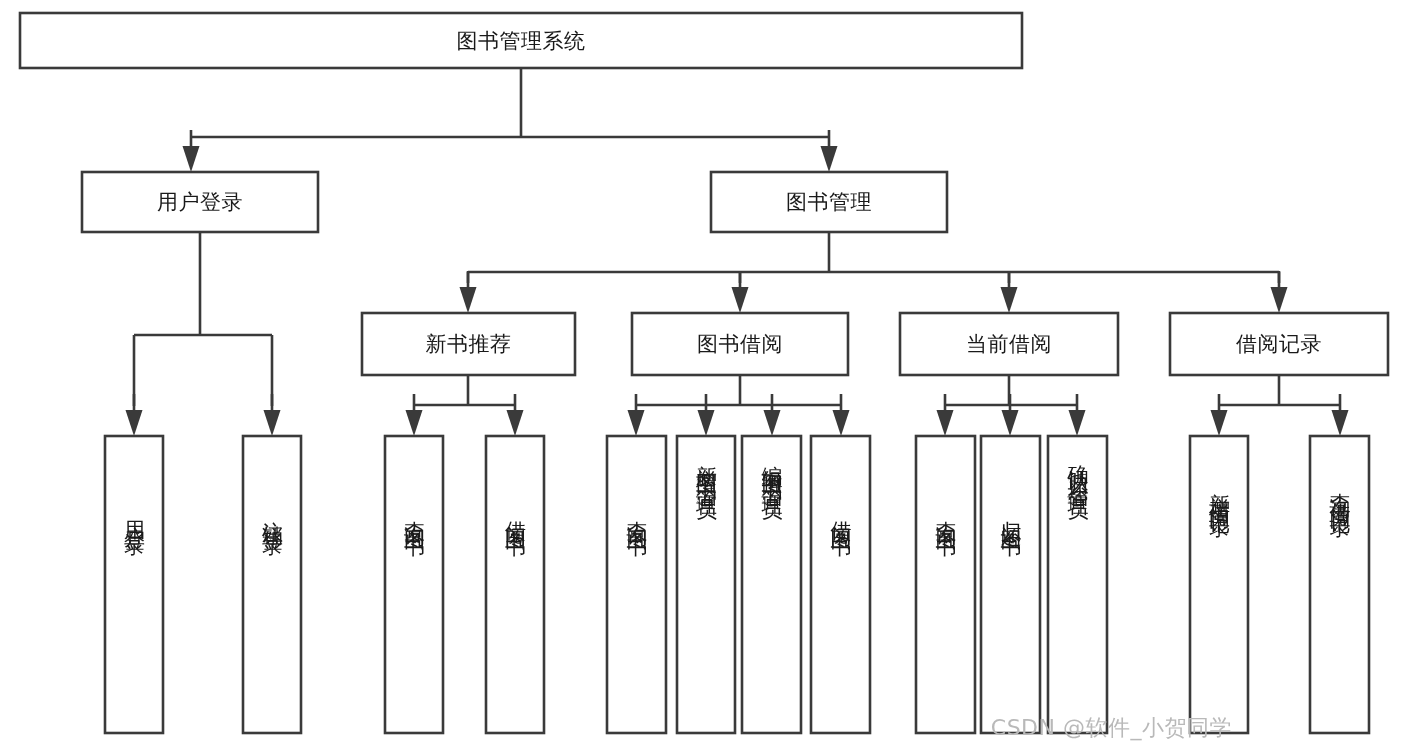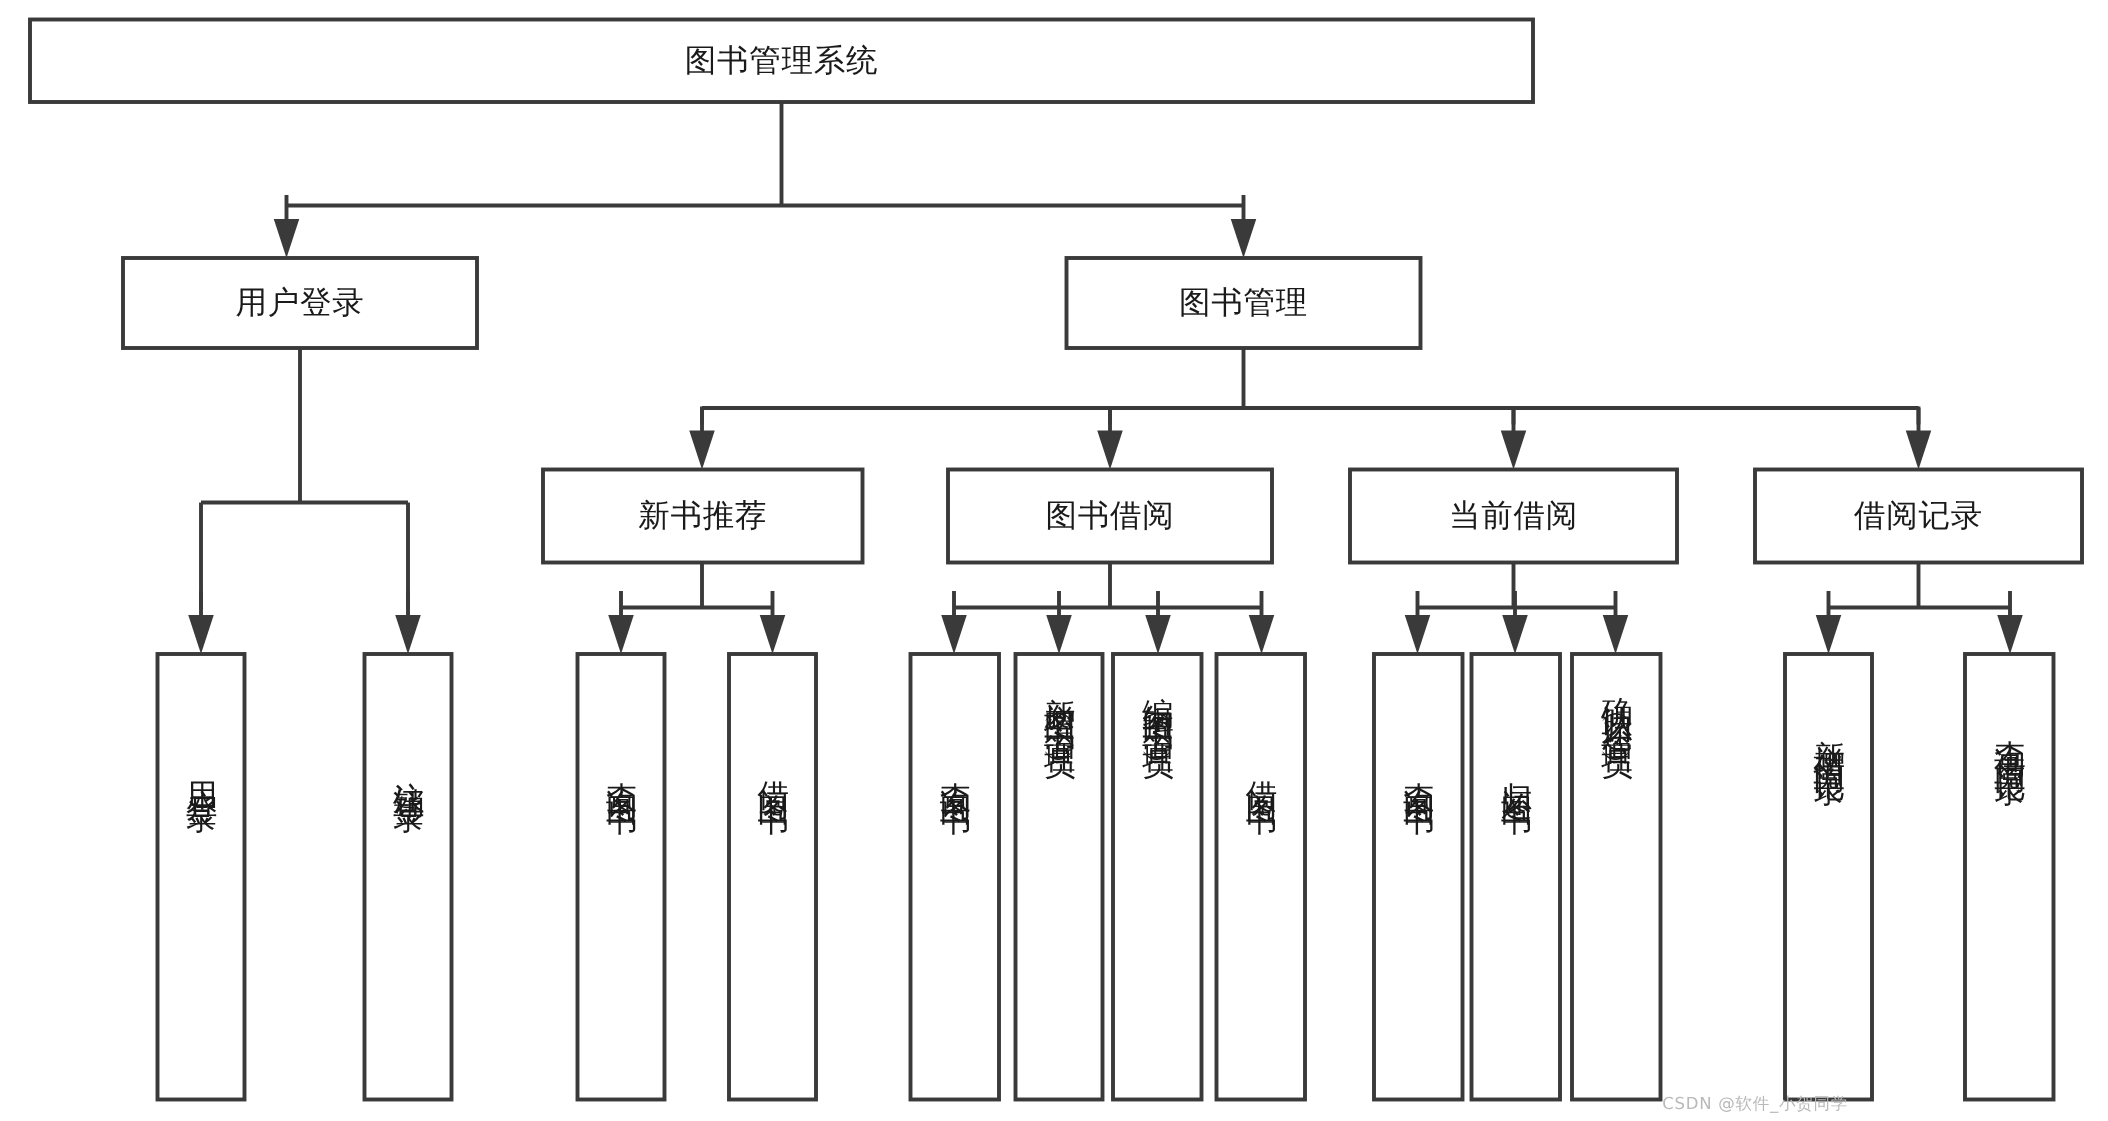--- a/index.html
+++ b/index.html
@@ -72,21 +72,21 @@
     letter-spacing: 5px;
     color: #1a1a1a;
     white-space: nowrap;
     text-align: start;
   }
   .watermark {
     position: absolute;
     right: 8px;
     bottom: 4px;
     font-family: "DejaVu Sans", "Liberation Sans", sans-serif;
-    font-size: 11px;
+    font-size: 22px;
     color: #b9b9b9;
     letter-spacing: 0.5px;
     white-space: nowrap;
     pointer-events: none;
   }
 </style>
 </head>
 <body>
 
 <div id="diagram-root">

